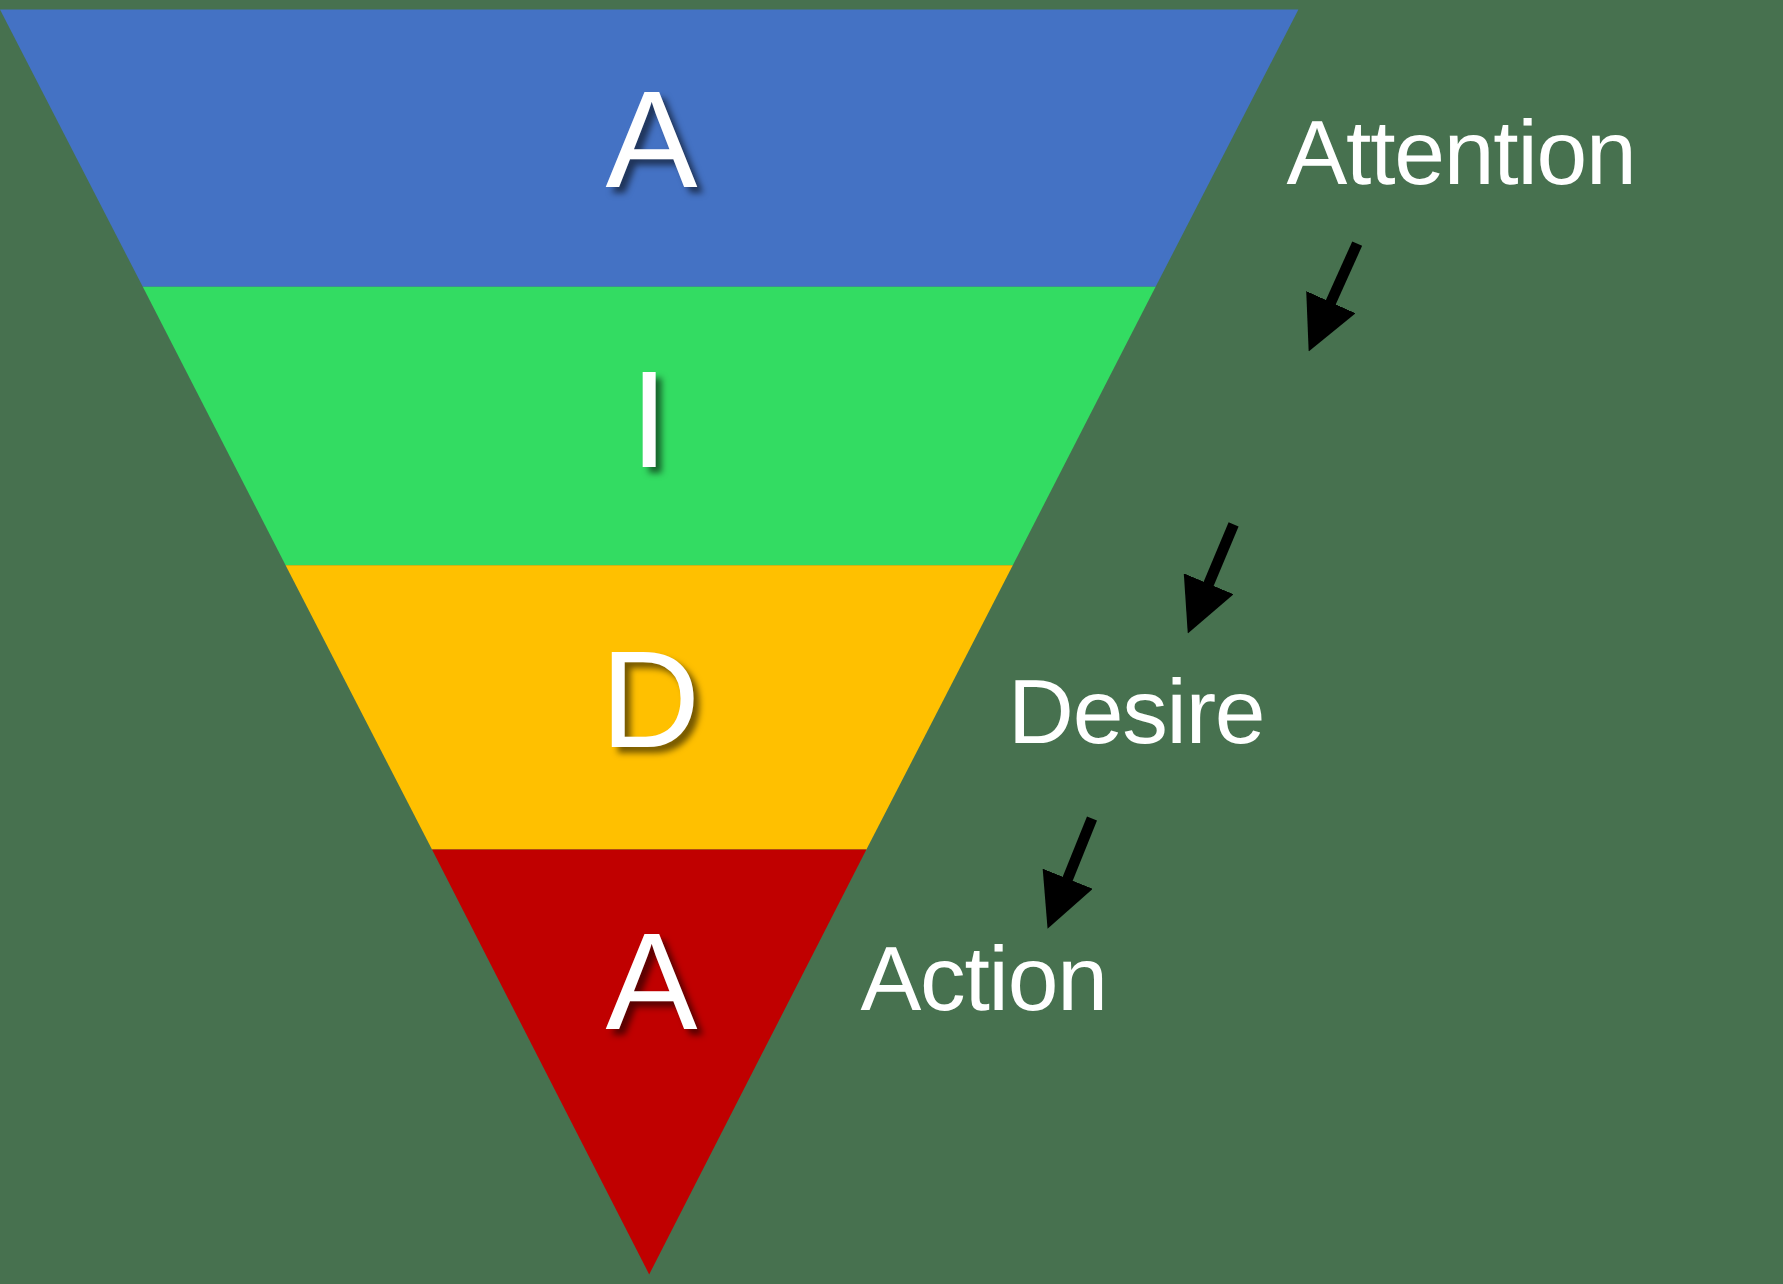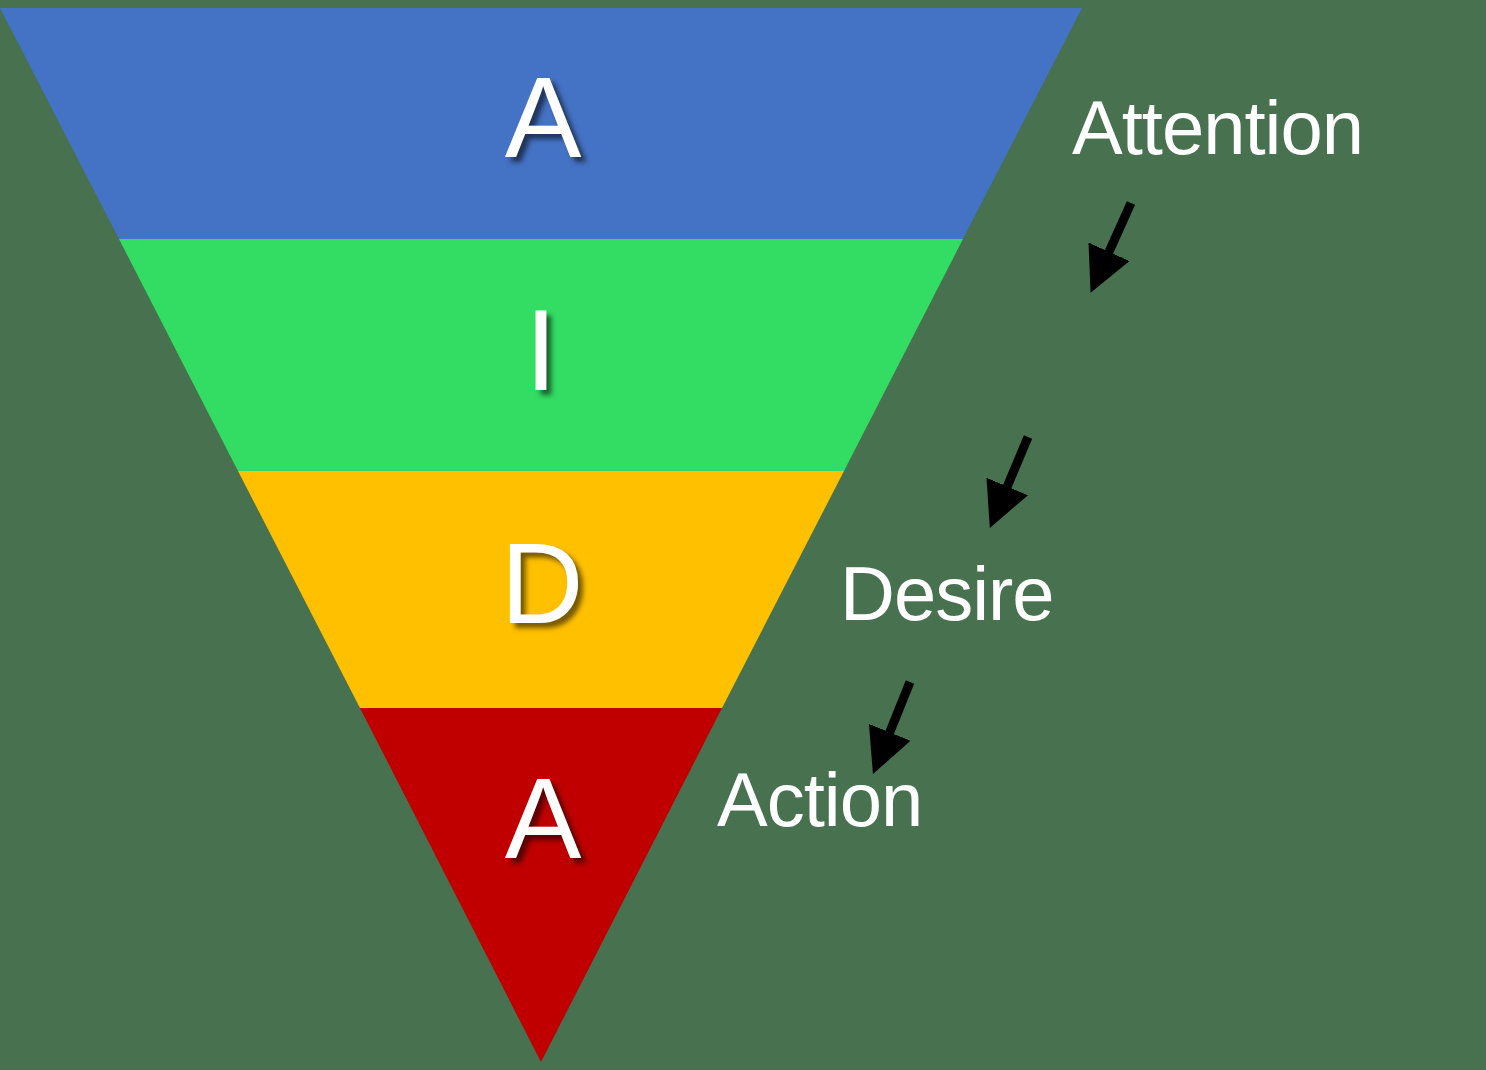--- a/index.html
+++ b/index.html
@@ -40,21 +40,21 @@
     font-size: 76px;
     font-weight: 400;
     line-height: 1;
     letter-spacing: -1px;
     white-space: nowrap;
     user-select: none;
   }
   .label-attention { left: 1072px; top: 90px; }
   .label-interest  { left: 973px;  top: 321px; }
   .label-desire    { left: 840px;  top: 556px; }
-  .label-action    { left: 717px;  top: 762px; text-align: center; }
+  .label-action    { left: 717px;  top: 779px; text-align: center; }
 </style>
 </head>
 <body>
 
 <div class="canvas" style="background: rgb(71, 113, 79);">
 
   <svg class="funnel-svg" width="1486" height="1070" viewBox="0 0 1486 1070">
 
     <rect x="0" y="0" width="1486" height="1070" fill="#47714F"></rect>
 

